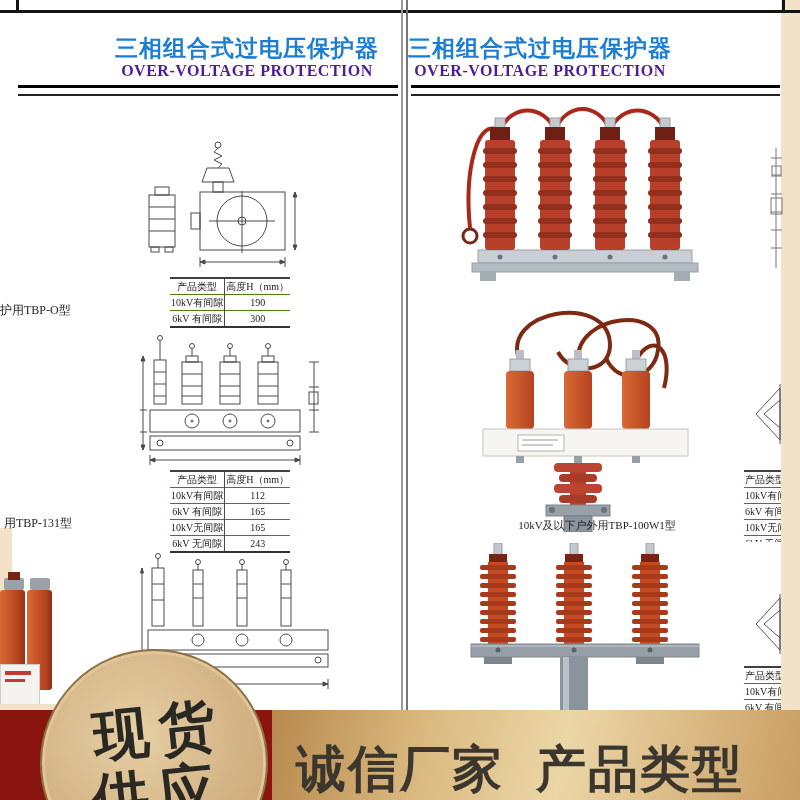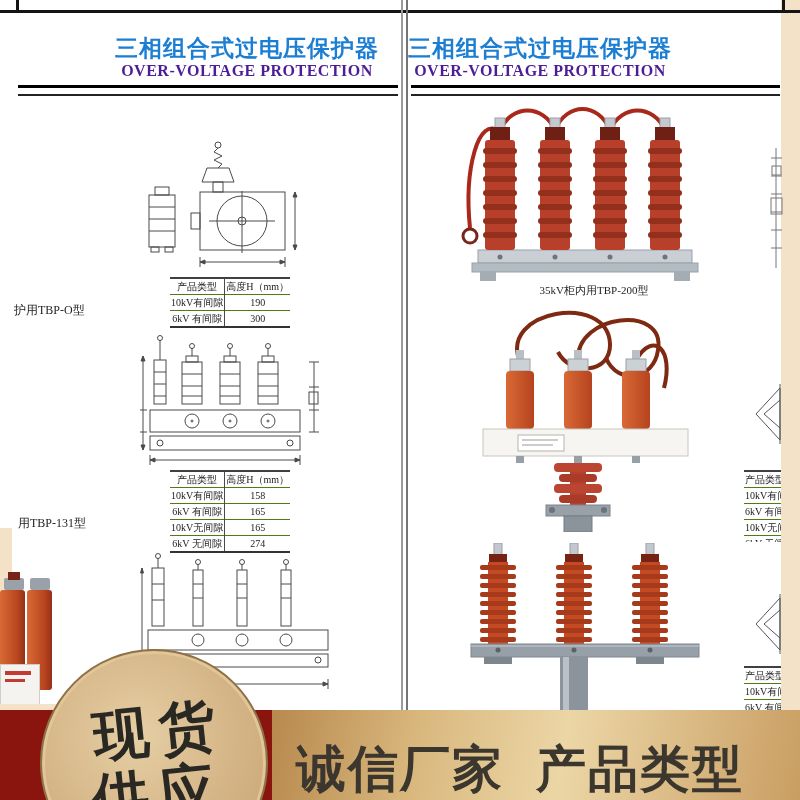--- a/index.html
+++ b/index.html
@@ -21,21 +21,21 @@
   .header-rule{height:6px;border-top:3px solid #000;border-bottom:2px solid #222;}
 
   
   table.spec{border-collapse:collapse;font-size:10px;color:#222;border-bottom:2px solid #333;}
   table.spec td{border-top:1px solid #4d7c0f;padding:2px 1px;text-align:center;white-space:nowrap;line-height:1.1;}
   table.spec tr:first-child td{border-top:2px solid #404040;}
   table.spec td.c1{border-right:1px solid #4a4a4a;width:42px;}
   table.spec td.c2{width:62px;}
   .edge-clip{overflow:hidden;}
 
-  .caption{font-size:12px;color:#1e1e1e;white-space:nowrap;padding-left:14px;}
+  .caption{font-size:12px;color:#1e1e1e;white-space:nowrap;}
   .photo-caption{font-size:11px;color:#1e1e1e;white-space:nowrap;text-align:center;}
 
   
   .beige{background:#f3e2c8;}
 
   
   #left-photo{left:0;top:572px;width:56px;height:136px;}
   #left-photo .body{position:absolute;top:18px;width:25px;height:100px;border-radius:3px;
     background:linear-gradient(90deg,#d96a35,#b8451f 70%,#93301a);}
   #left-photo .cap{position:absolute;top:6px;width:20px;height:12px;background:#9aa1a8;border-radius:2px;}
@@ -195,33 +195,33 @@
   </svg>
 
   <table class="spec abs" style="left:170px;top:470px;">
     <tbody>
         <tr>
       <td class="c1">产品类型</td>
       <td class="c2">高度H（mm）</td>
     </tr>
     <tr>
       <td class="c1">10kV有间隙</td>
-      <td class="c2">158</td>
+      <td class="c2">112</td>
     </tr>
     <tr>
       <td class="c1">6kV 有间隙</td>
       <td class="c2">165</td>
     </tr>
     <tr>
       <td class="c1">10kV无间隙</td>
       <td class="c2">165</td>
     </tr>
     <tr>
       <td class="c1">6kV 无间隙</td>
-      <td class="c2">274</td>
+      <td class="c2">243</td>
     </tr>
   </tbody>
     </table>
 
   <div class="abs caption" style="left:4px;top:515px;">用TBP-131型</div>
 
   <svg class="abs" style="left:140px;top:552px;" width="200" height="152" viewBox="0 0 200 152">
     <g stroke="#4a4a4a" fill="none" stroke-width="1">
       <circle cx="18" cy="4" r="2.5"></circle>
         <line x1="18" y1="6" x2="18" y2="16"></line>
@@ -335,21 +335,20 @@
         <rect x="198" y="90" width="34" height="6" rx="3" fill="#92301d"></rect>
       <rect x="198" y="104" width="34" height="6" rx="3" fill="#92301d"></rect>
         <rect x="198" y="118" width="34" height="6" rx="3" fill="#92301d"></rect>
       <rect x="198" y="132" width="34" height="6" rx="3" fill="#92301d"></rect>
     </g>
     <circle cx="50" cy="157" r="2.5" fill="#6d757c"></circle>
       <circle cx="105" cy="157" r="2.5" fill="#6d757c"></circle>
     <circle cx="160" cy="157" r="2.5" fill="#6d757c"></circle>
       <circle cx="215" cy="157" r="2.5" fill="#6d757c"></circle>
   </svg>
-  <div class="abs photo-caption" style="left:474px;top:283px;width:240px;">35kV柜内用TBP-200型</div>
 
   <svg class="abs" style="left:458px;top:310px;" width="255" height="222" viewBox="0 0 255 222">
     <defs>
       <linearGradient id="cyl" x1="0" y1="0" x2="1" y2="0">
         <stop offset="0" stop-color="#d96a35"></stop>
           <stop offset="1" stop-color="#b5431f"></stop>
       </linearGradient>
     </defs>
     <g stroke="#7e2a12" stroke-width="4" fill="none">
       <path d="M62,52 C40,0 150,-18 152,34 C153,64 112,66 100,42"></path>
@@ -377,20 +376,21 @@
     <rect x="112" y="153" width="16" height="42" fill="#b4402e"></rect>
     <rect x="96" y="153" width="48" height="9" rx="4" fill="#bc4532"></rect>
     <rect x="101" y="164" width="38" height="8" rx="4" fill="#a93b28"></rect>
     <rect x="96" y="174" width="48" height="9" rx="4" fill="#bc4532"></rect>
     <rect x="101" y="185" width="38" height="8" rx="4" fill="#a93b28"></rect>
     <rect x="88" y="195" width="64" height="11" fill="#99a1a8" stroke="#7c848b"></rect>
     <rect x="106" y="206" width="28" height="16" fill="#8b939b" stroke="#747c84"></rect>
     <circle cx="94" cy="200" r="3" fill="#6a727a"></circle>
       <circle cx="146" cy="200" r="3" fill="#6a727a"></circle>
   </svg>
+  <div class="abs photo-caption" style="left:467px;top:518px;width:260px;">10kV及以下户外用TBP-100W1型</div>
 
   <svg class="abs" style="left:455px;top:543px;" width="260" height="167" viewBox="0 0 260 167">
     <g>
       <rect x="39" y="0" width="8" height="13" fill="#c2c8cd" stroke="#9aa1a7"></rect>
       <rect x="34" y="11" width="18" height="8" fill="#762314"></rect>
       <rect x="33" y="19" width="20" height="82" fill="#c44a24"></rect>
       <rect x="25" y="22" width="36" height="5" rx="2" fill="#a83a1c"></rect>
         <rect x="25" y="31" width="36" height="5" rx="2" fill="#a83a1c"></rect>
       <rect x="25" y="40" width="36" height="5" rx="2" fill="#a83a1c"></rect>
         <rect x="25" y="49" width="36" height="5" rx="2" fill="#a83a1c"></rect>

